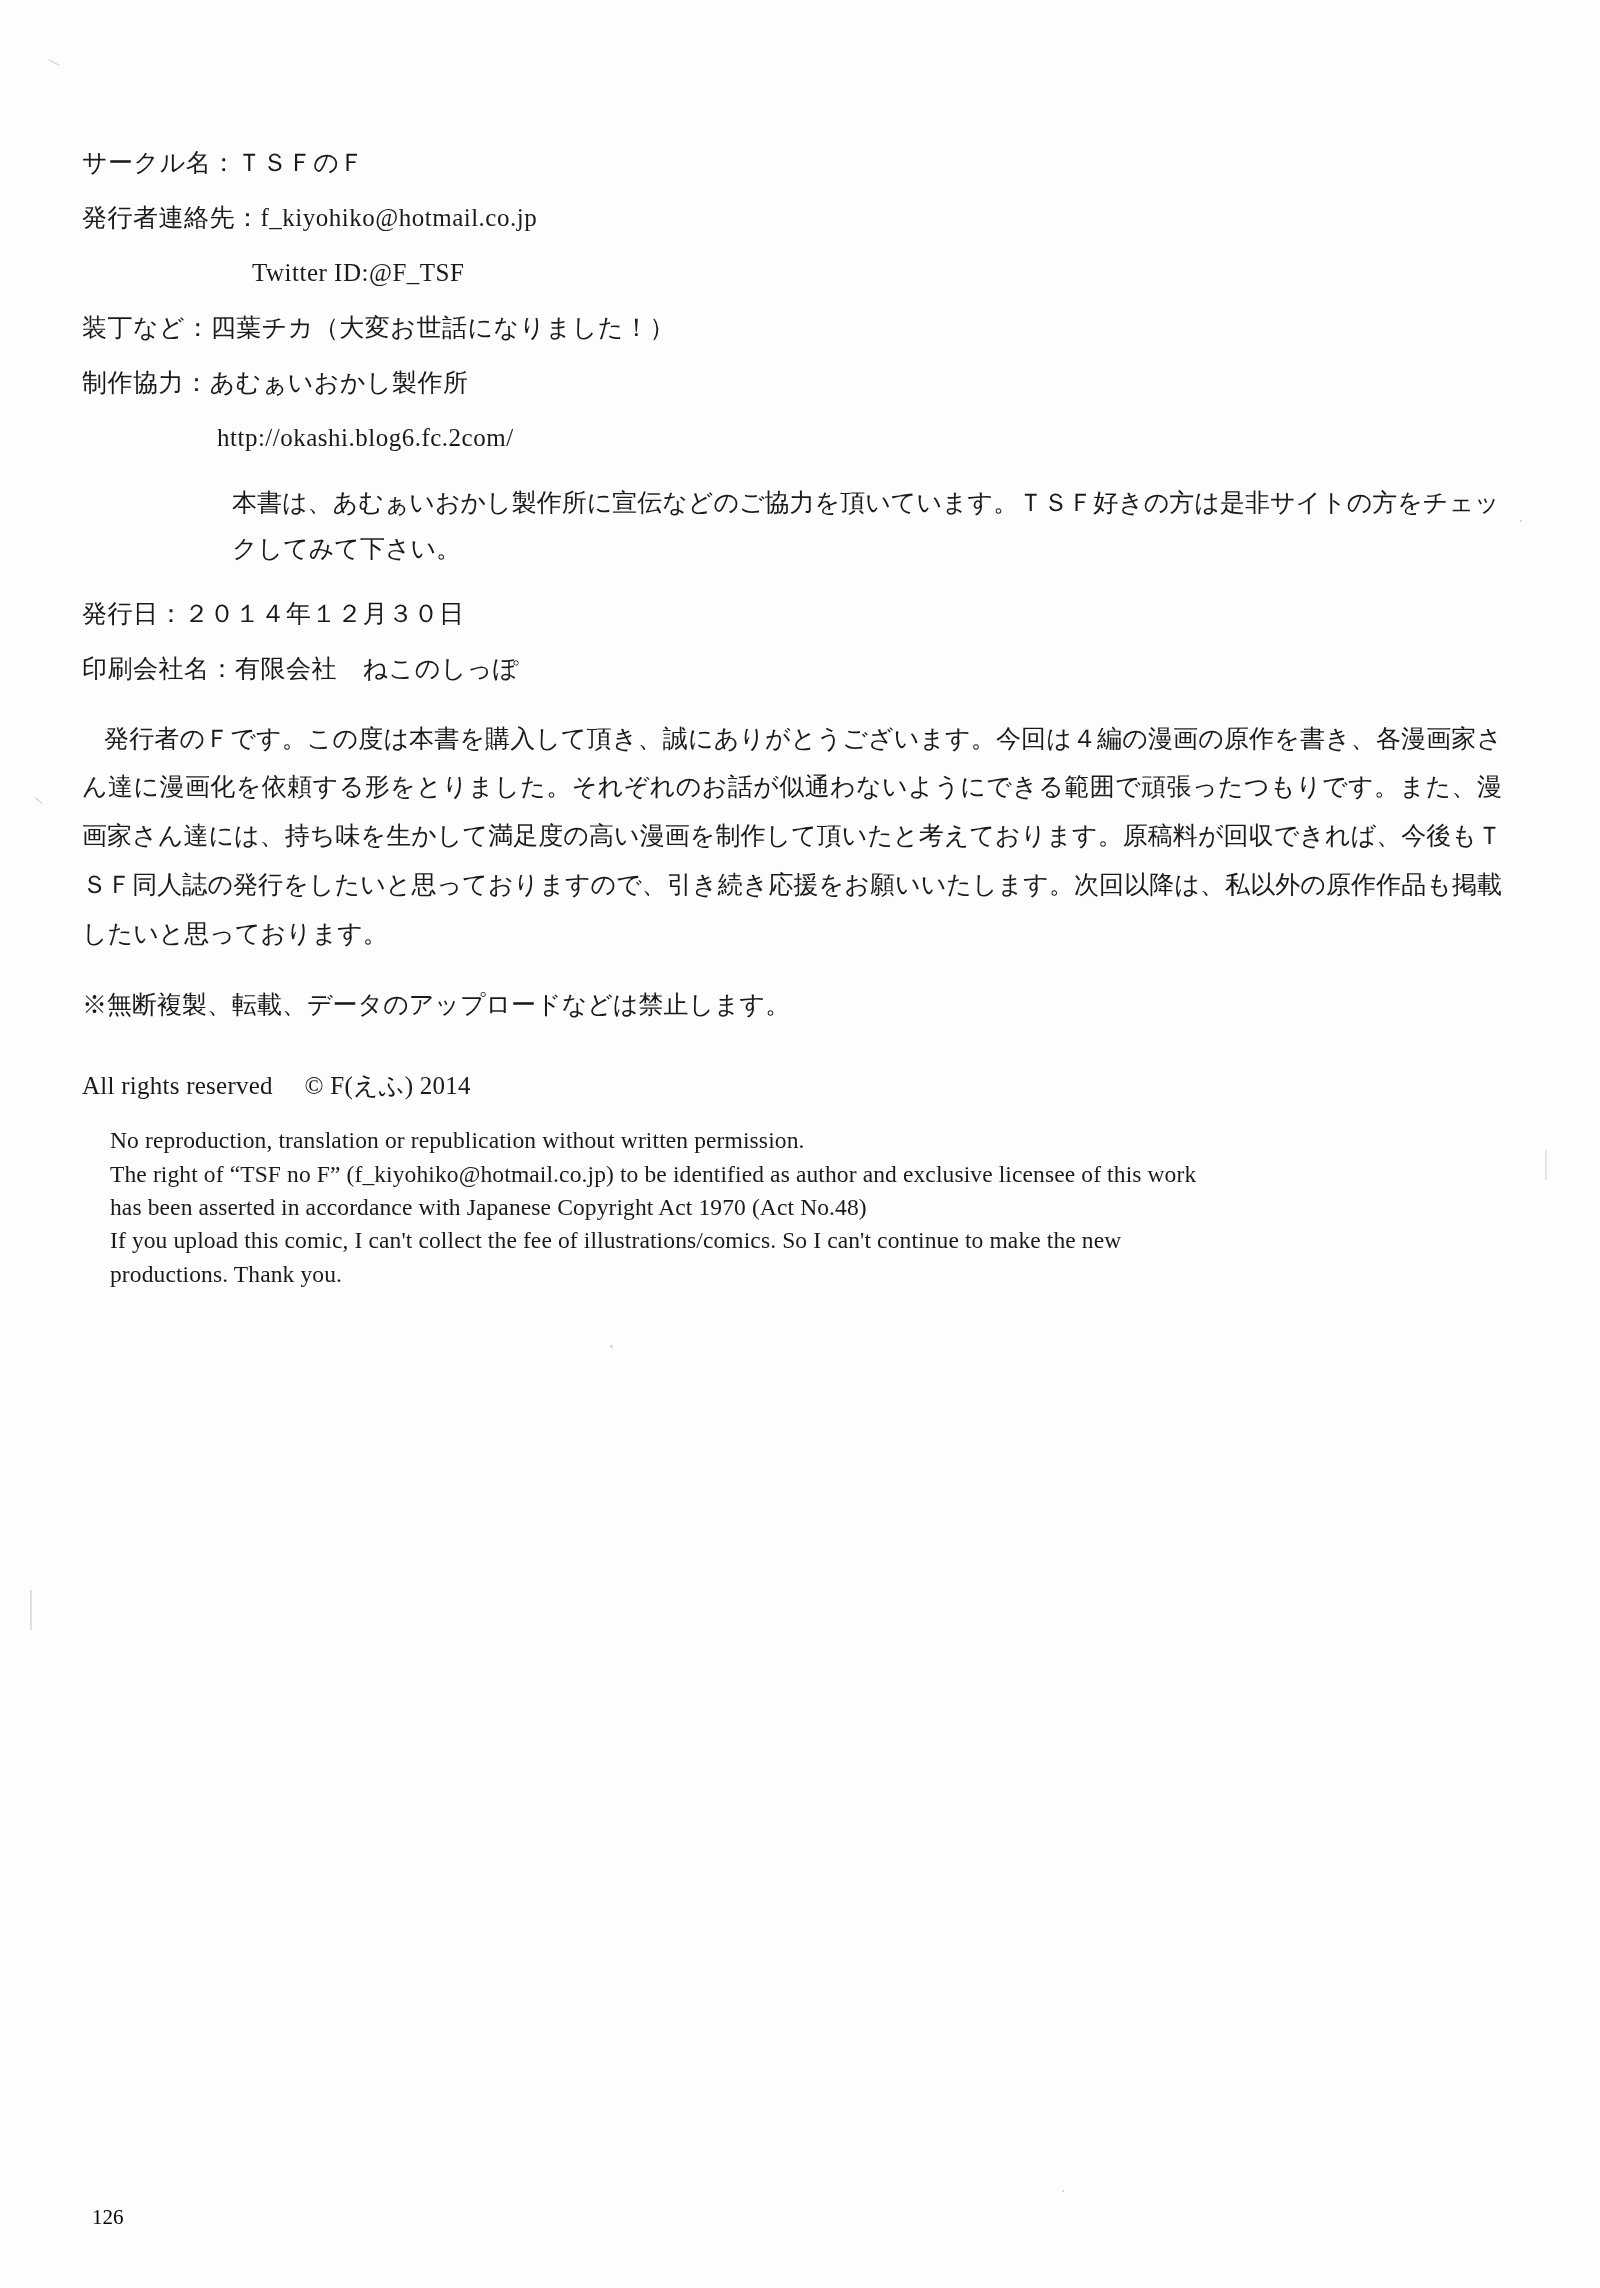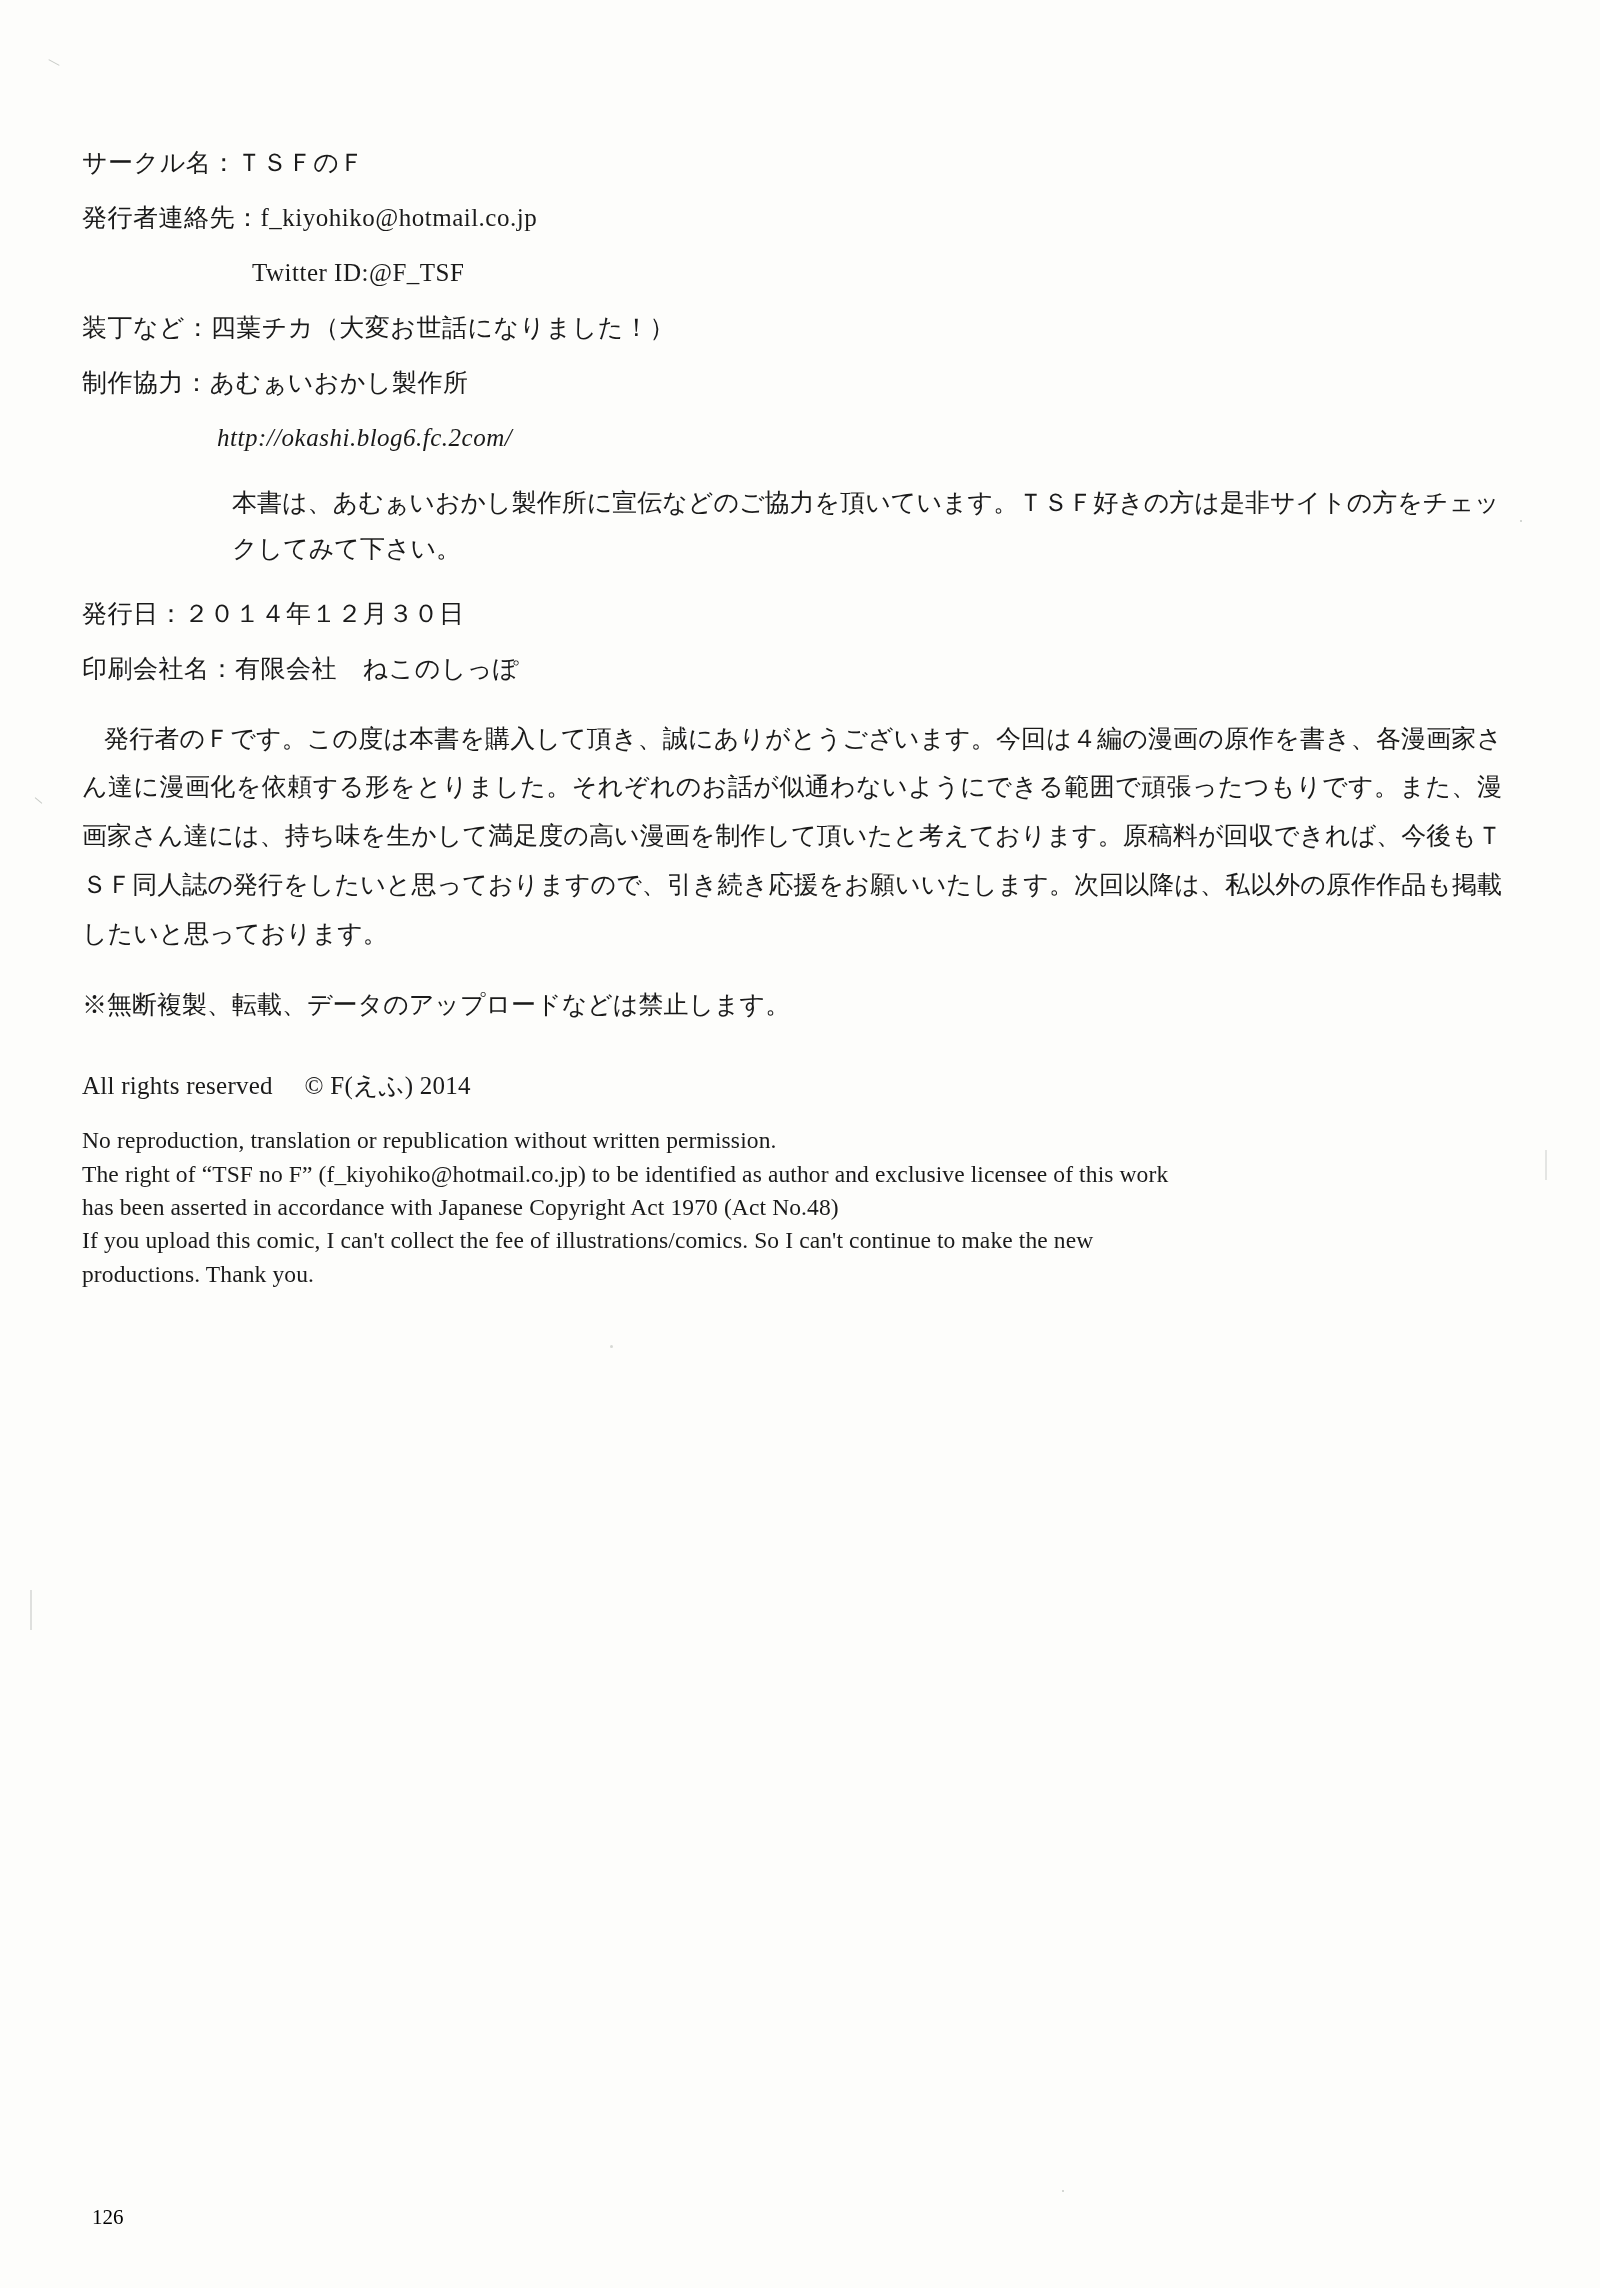--- a/index.html
+++ b/index.html
@@ -27,21 +27,21 @@
     width: 1420px;
   }
   .line {
     font-size: 25px;
     line-height: 1.0;
     margin-bottom: 30px;
     letter-spacing: 0.02em;
     white-space: pre-wrap;
   }
   .indent1 { padding-left: 170px; }
-  .indent2 { padding-left: 135px; font-style: italic; }
+  .indent2 { padding-left: 135px; }
   .blockquote {
     font-size: 25px;
     line-height: 1.85;
     padding-left: 150px;
     margin-bottom: 28px;
     white-space: normal;
   }
   .para {
     font-size: 25px;
     line-height: 1.95;
@@ -58,20 +58,21 @@
   }
   .rights {
     font-size: 25px;
     margin-bottom: 22px;
     letter-spacing: 0.01em;
   }
   .eng {
     font-size: 23.5px;
     line-height: 1.42;
     letter-spacing: 0.005em;
+    margin-left: 28px;
   }
   .eng div { white-space: nowrap; }
   .pagenum {
     position: absolute;
     left: 92px;
     top: 2205px;
     font-size: 21px;
     color: #000000;
     font-family: "Liberation Serif", serif;
   }

